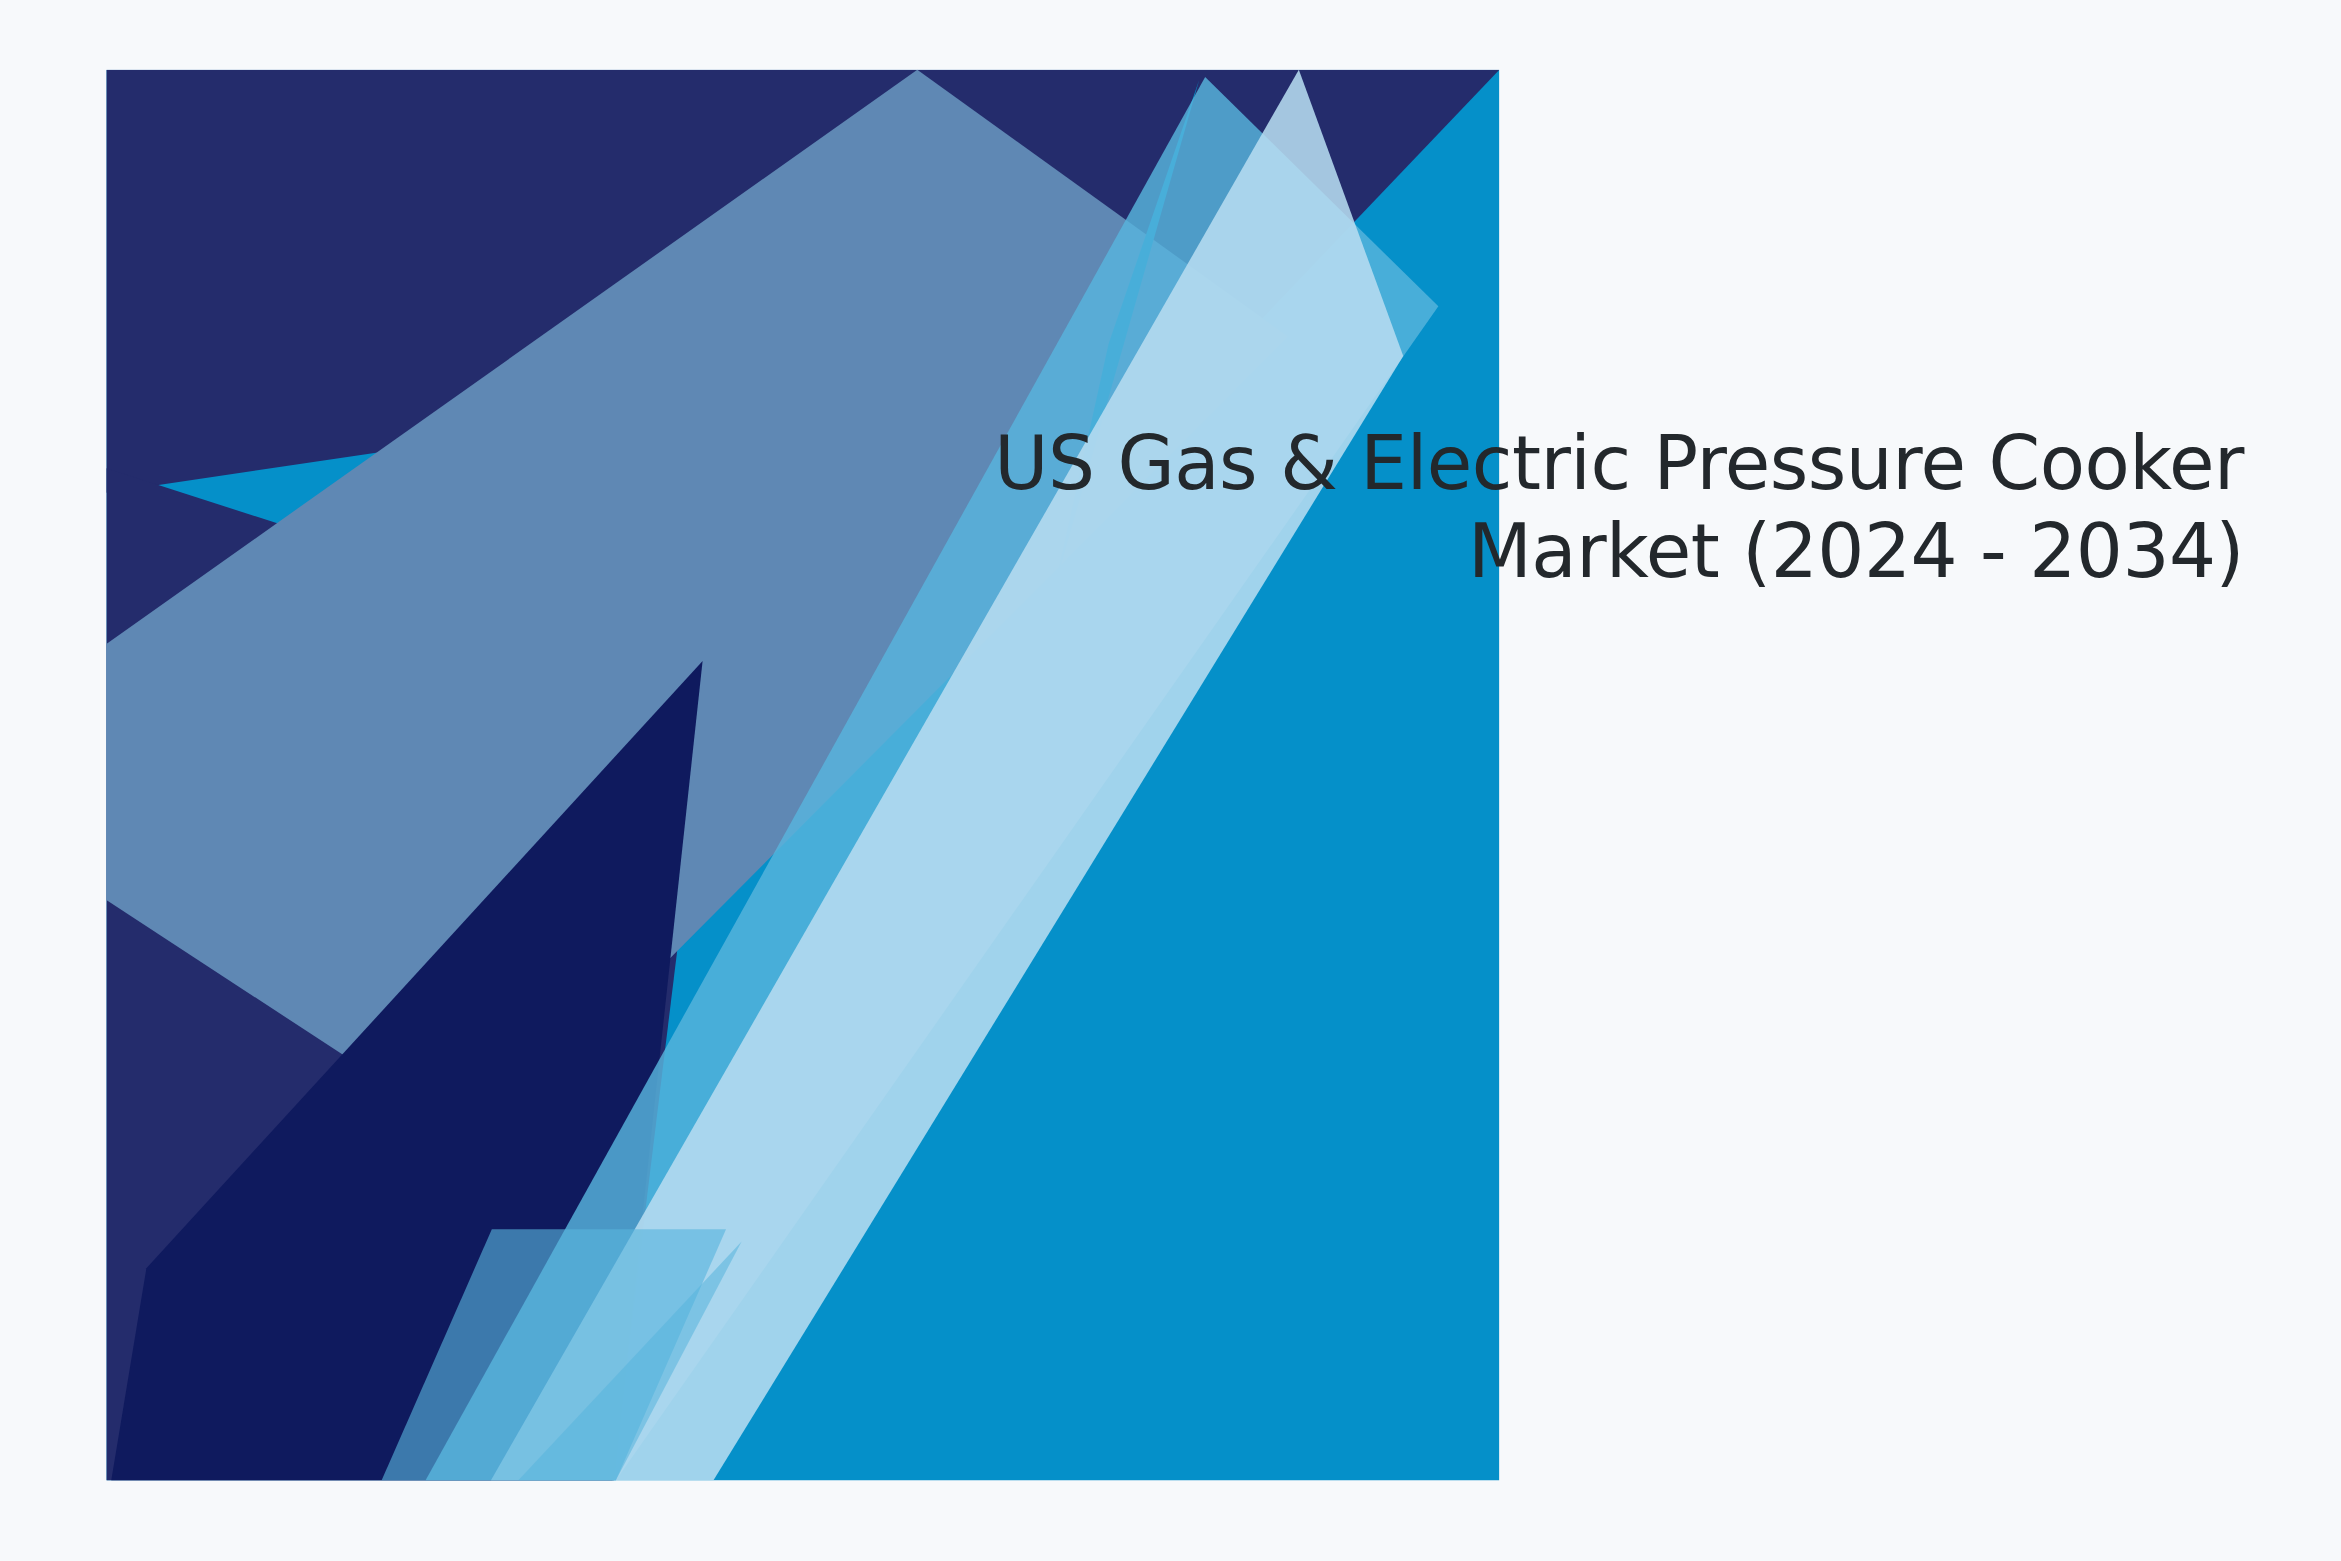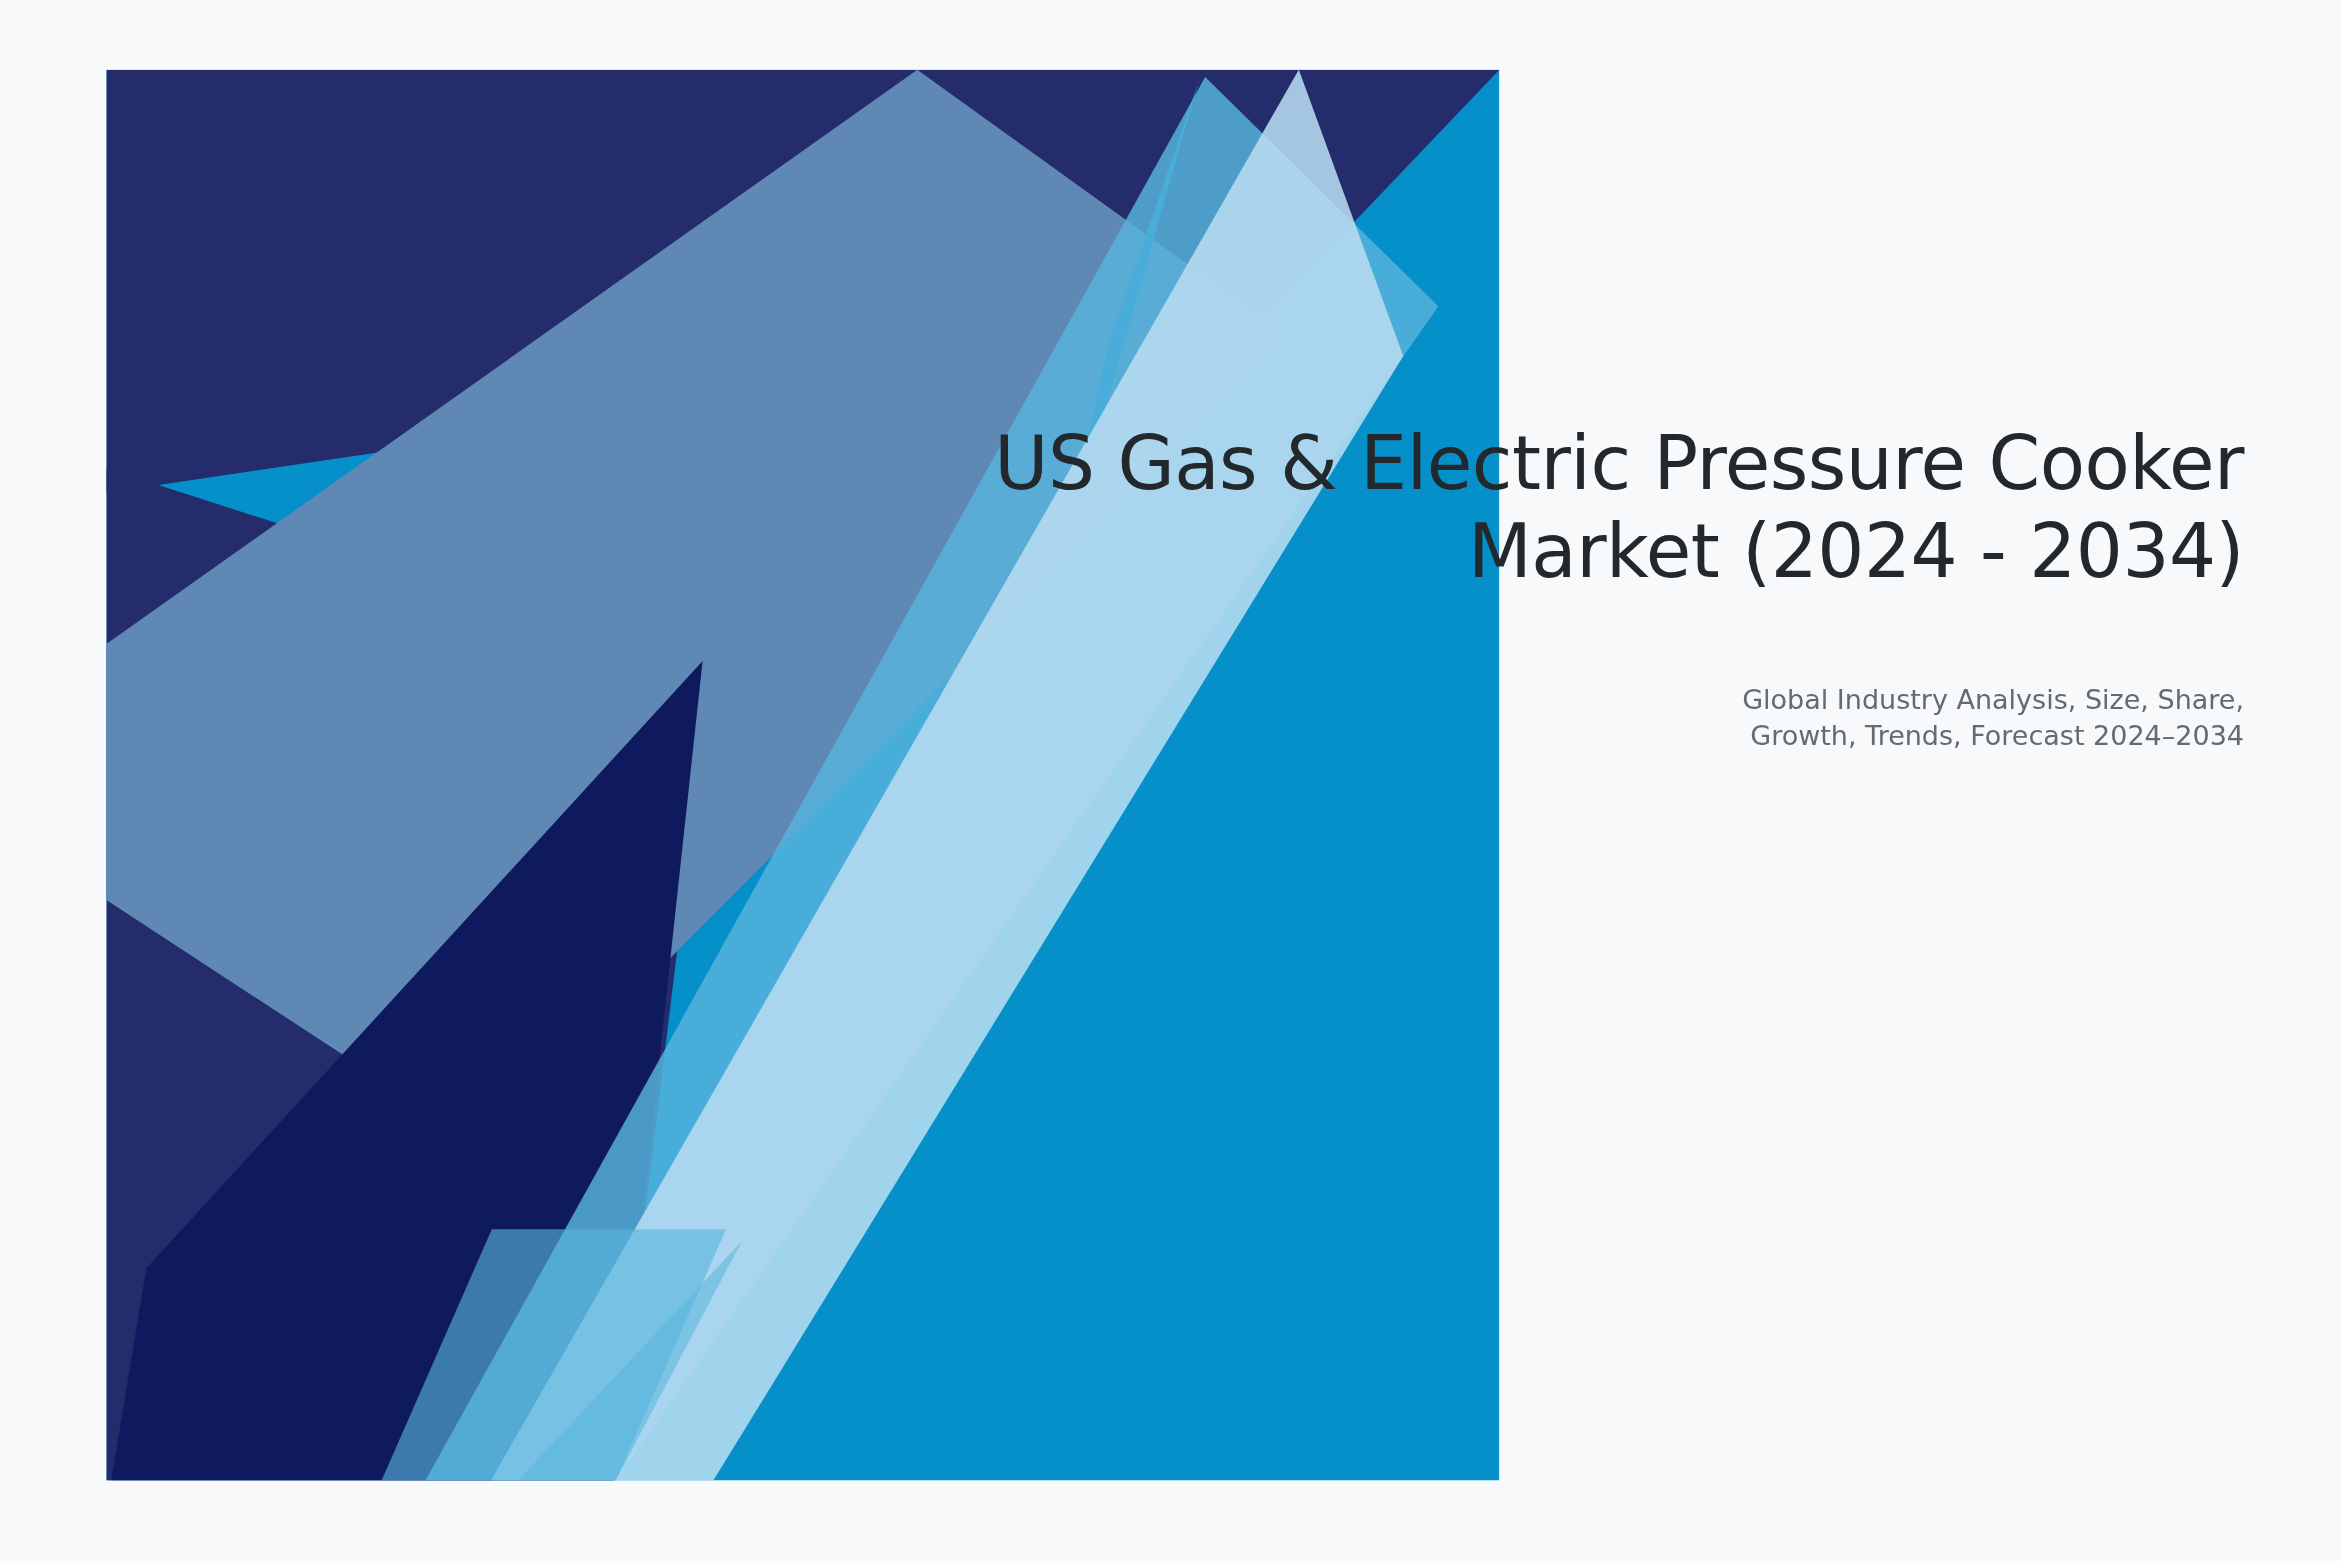--- a/index.html
+++ b/index.html
@@ -106,19 +106,17 @@
   </svg>
 
   <div id="text-block">
 
     <div id="title-wrap">
       <div id="title-accent"></div>
       <h1 id="cover-title">US Gas &amp; Electric Pressure Cooker
 Market (2024 - 2034)</h1>
     </div>
 
-    <p id="cover-subtitle">Global Industry Analysis, Size, Share,
-Growth, Trends, Forecast 2024–2034</p>
 
   </div>
 
 </div>
 
 
 </body></html>

